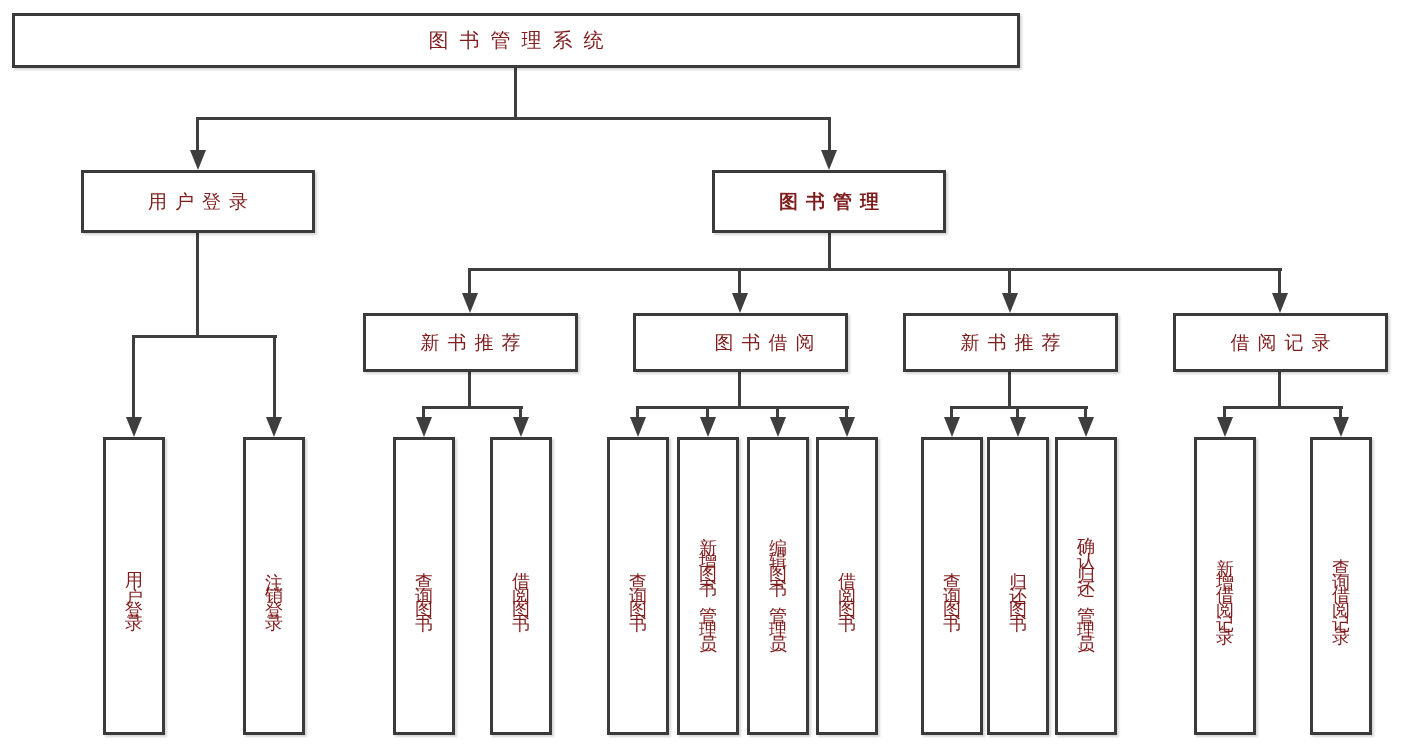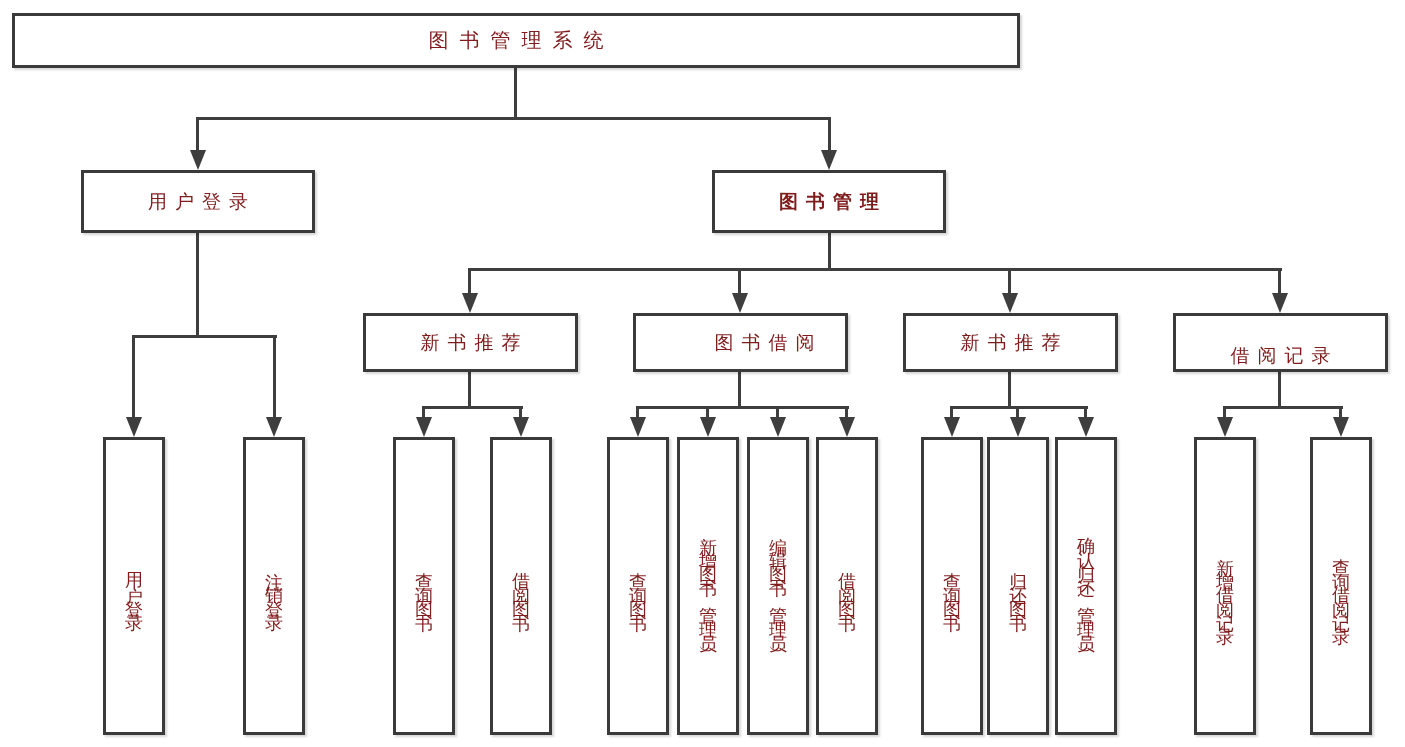--- a/index.html
+++ b/index.html
@@ -130,21 +130,21 @@
     </div>
 
   <div class="box mid-box" style="left:633px;top:313px;width:215px;height:59px;padding-left:48px;">
       <span>图书借阅</span>
     </div>
 
   <div class="box mid-box" style="left:903px;top:313px;width:215px;height:59px;">
       <span>新书推荐</span>
     </div>
 
-  <div class="box mid-box" style="left:1173px;top:313px;width:215px;height:59px;align-items:flex-end;">
+  <div class="box mid-box" style="left:1173px;top:313px;width:215px;height:59px;">
       <span>借阅记录</span>
     </div>
 
   <div class="box leaf-box" style="left:103px;top:437px;width:62px;height:298px;">
       <span>用户登录</span>
     </div>
 
   <div class="box leaf-box" style="left:243px;top:437px;width:62px;height:298px;">
       <span>注销登录</span>
     </div>

